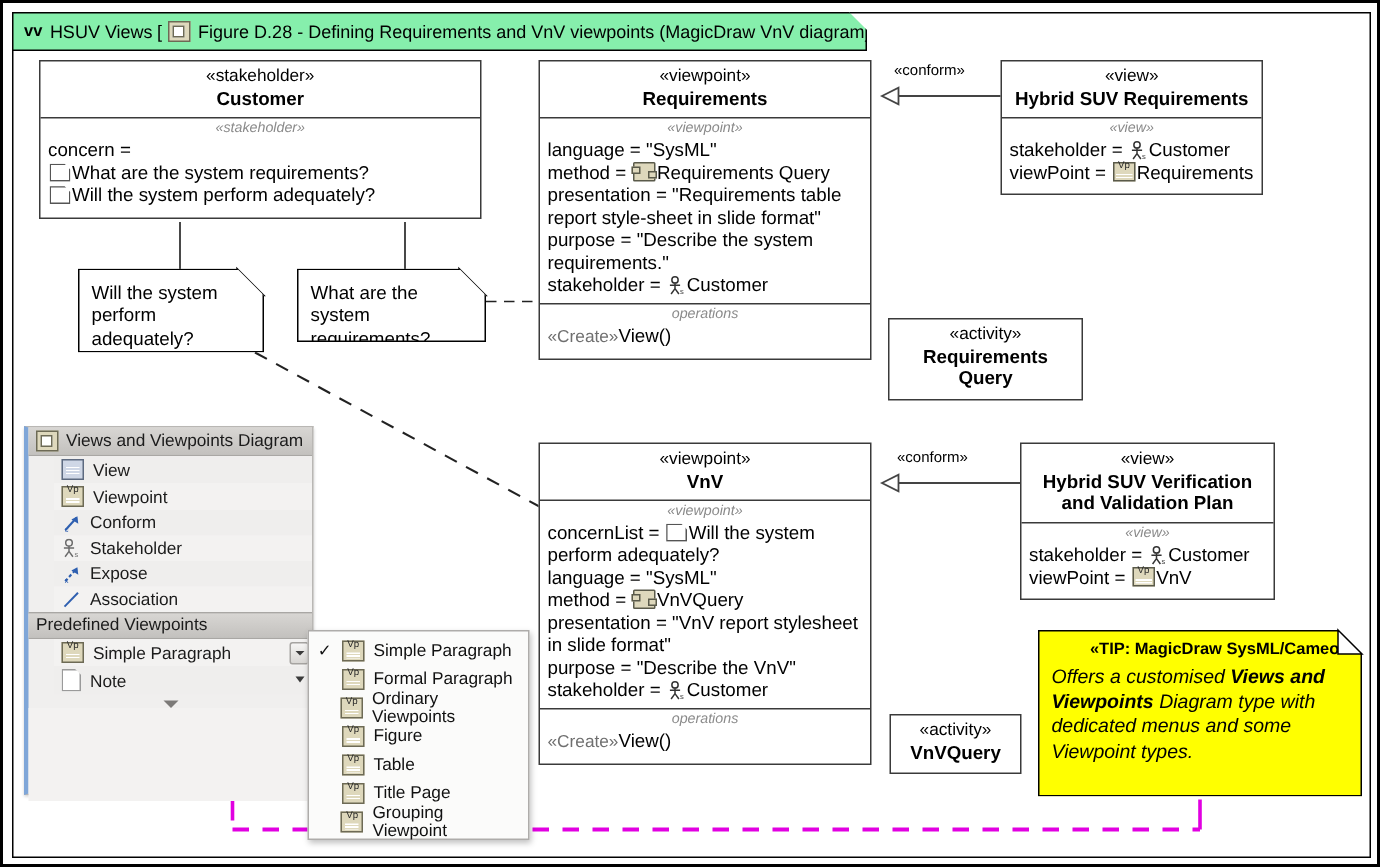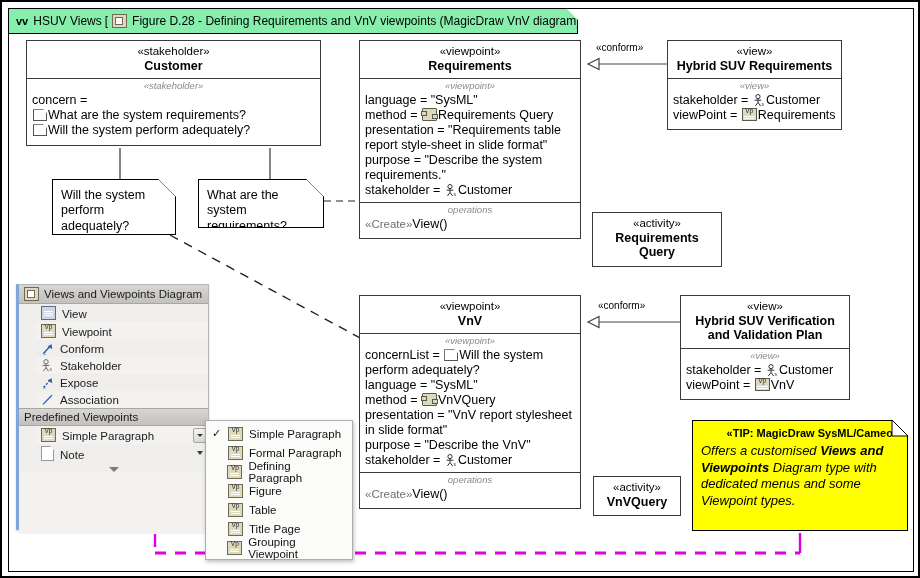--- a/index.html
+++ b/index.html
@@ -468,21 +468,21 @@
       <span>Simple Paragraph</span>
     </div>
     <div class="dd-item">
       <span class="dd-check"></span>
       <span class="g g-vp"></span>
       <span>Formal Paragraph</span>
     </div>
     <div class="dd-item">
       <span class="dd-check"></span>
       <span class="g g-vp"></span>
-      <span>Defining Paragraph</span>
+      <span>Ordinary Viewpoints</span>
     </div>
     <div class="dd-item">
       <span class="dd-check"></span>
       <span class="g g-vp"></span>
       <span>Figure</span>
     </div>
     <div class="dd-item">
       <span class="dd-check"></span>
       <span class="g g-vp"></span>
       <span>Table</span>

